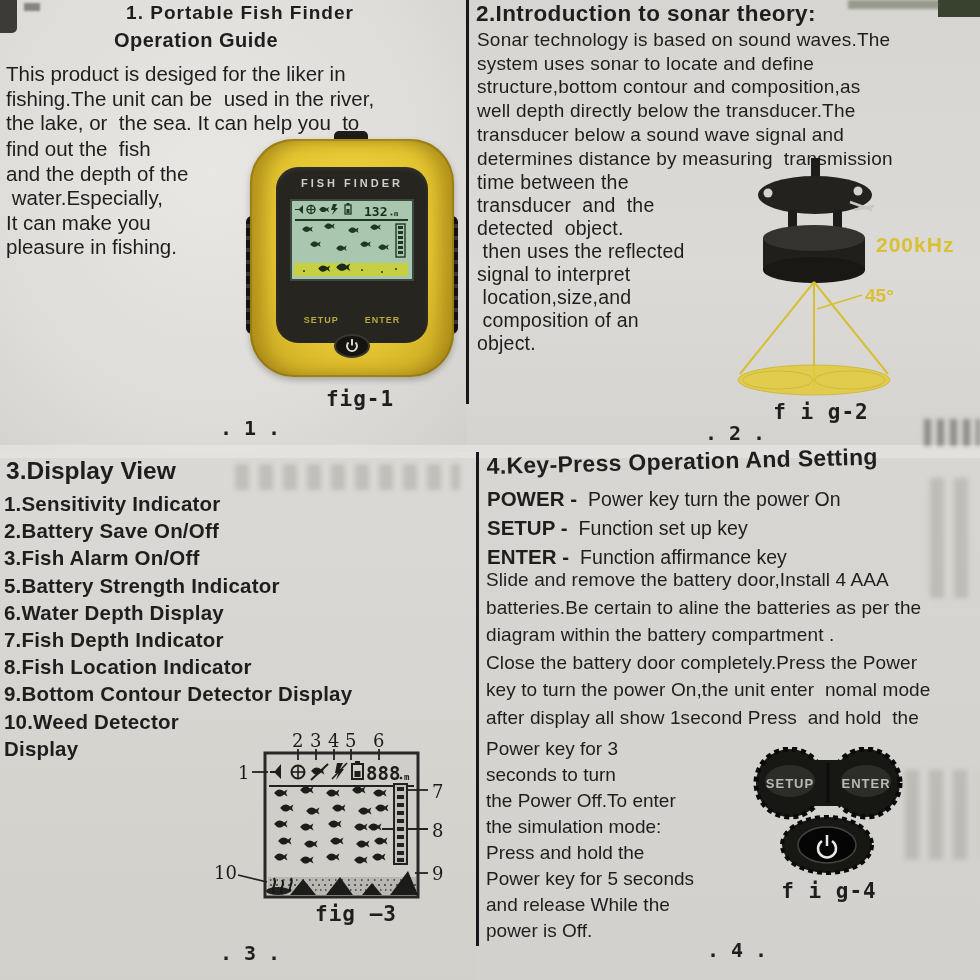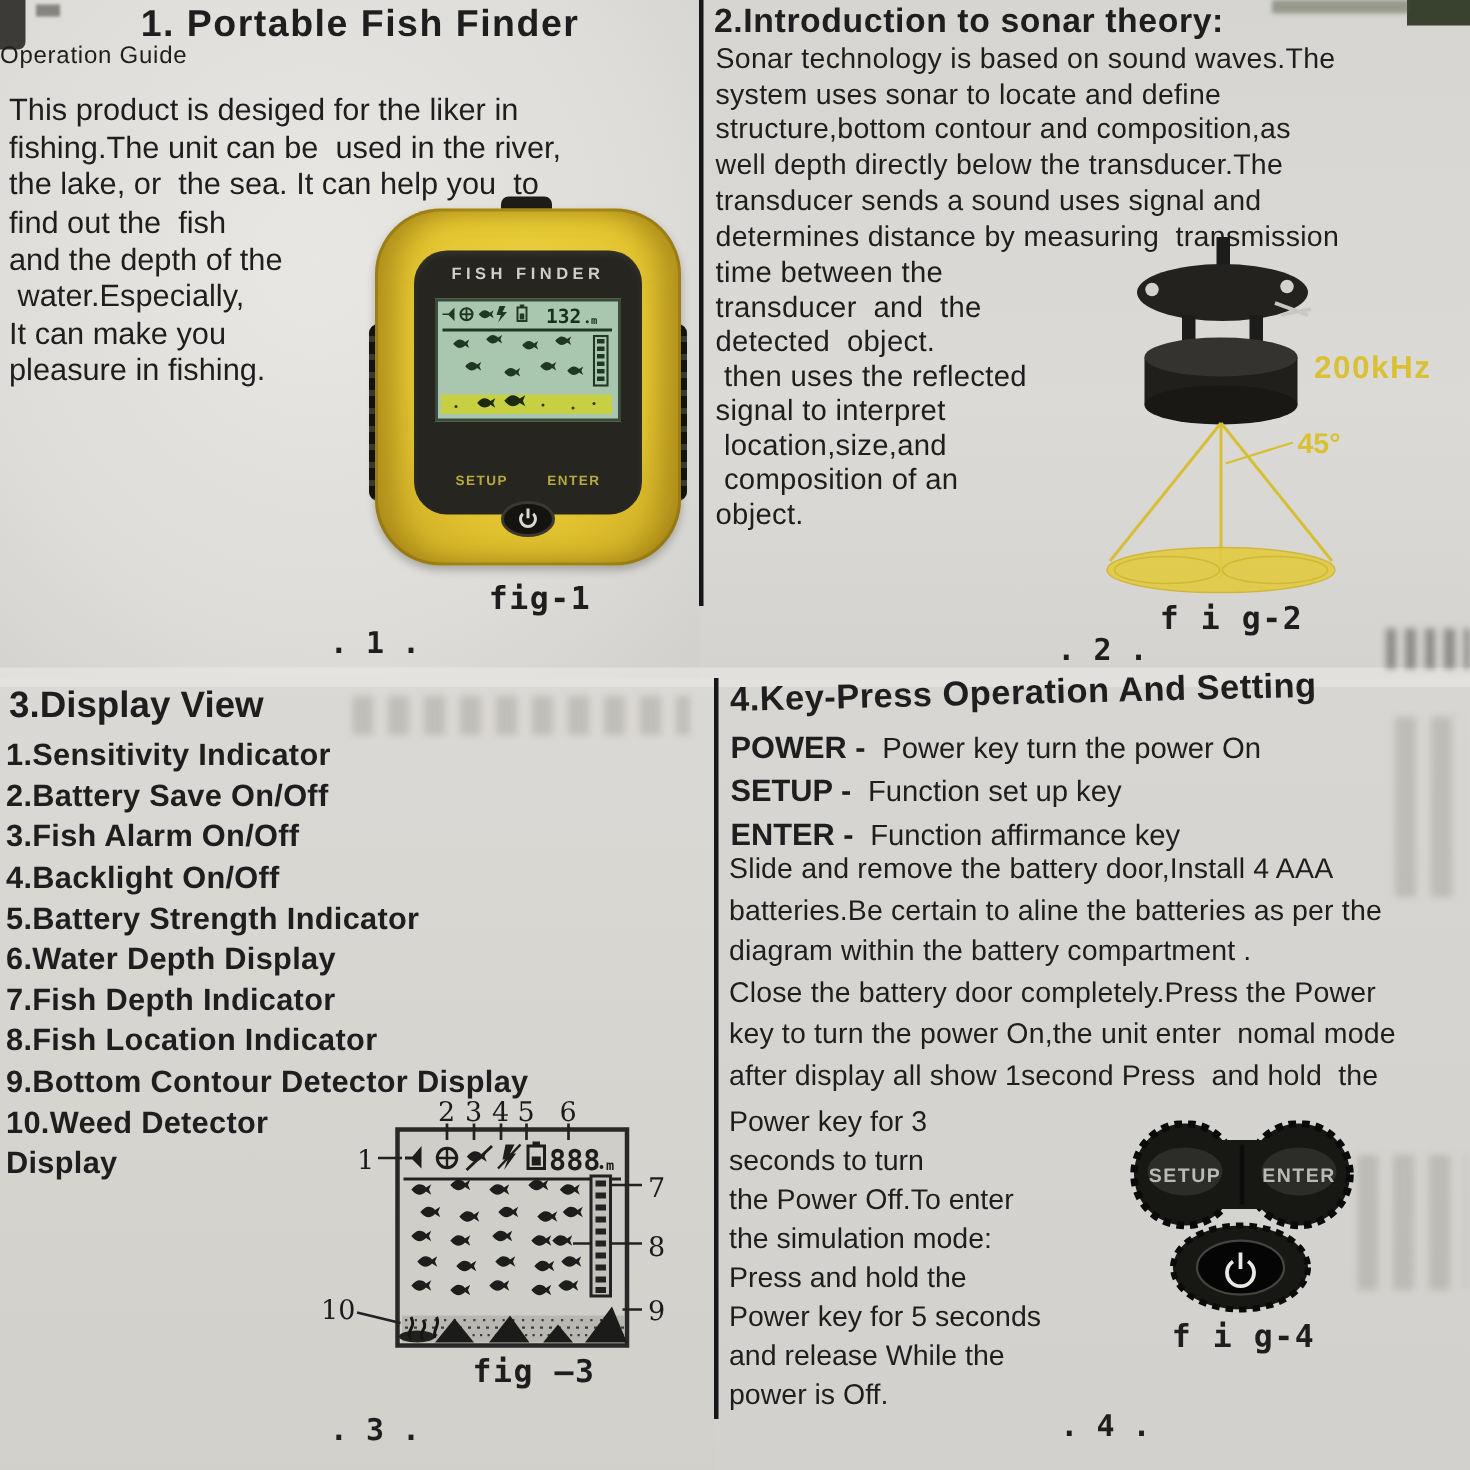--- a/index.html
+++ b/index.html
@@ -16,22 +16,22 @@
   .vline{width:3px;background:#17171b;}
   
   .art{pointer-events:none;}
   .tl-dark{left:0;top:0;width:17px;height:33px;background:#3c3b37;border-radius:0 0 5px 0;}
   .tl-mark{left:24px;top:3px;width:16px;height:8px;background:rgba(60,60,55,.55);filter:blur(1px);}
   .tr-dark{left:938px;top:0;width:42px;height:17px;background:#39412f;}
   .tr-smudge{left:848px;top:0;width:92px;height:9px;background:rgba(70,80,55,.45);filter:blur(1.5px);}
   .r-smudge{left:924px;top:419px;width:56px;height:27px;background:repeating-linear-gradient(90deg,rgba(70,70,66,.5) 0 7px,rgba(200,198,194,.1) 7px 13px);filter:blur(2px);}
   .ghost{background:repeating-linear-gradient(90deg,rgba(150,148,142,.38) 0 14px,rgba(216,214,210,.05) 14px 24px);filter:blur(2.5px);}
   
-  .s1-title{left:30px;top:2px;width:420px;text-align:center;font-size:25px;font-weight:bold;letter-spacing:1px;}
-  .s1-sub{left:0;top:29px;width:392px;text-align:left;font-size:16px;font-weight:normal;letter-spacing:.5px;}
+  .s1-title{left:30px;top:2px;width:420px;text-align:center;font-size:19px;font-weight:bold;letter-spacing:1px;}
+  .s1-sub{left:0;top:29px;width:392px;text-align:center;font-size:20px;font-weight:bold;letter-spacing:.5px;}
   .s1-para{left:6px;top:62px;width:460px;font-size:20.5px;line-height:24.6px;}
   .s1-wrap{left:6px;top:137px;width:248px;font-size:20.5px;line-height:24.6px;}
   .s2-title{left:476px;top:1px;width:502px;font-size:22.5px;font-weight:bold;letter-spacing:.4px;}
   .s2-para{left:477px;top:28px;width:502px;font-size:19px;line-height:23.7px;letter-spacing:.2px;}
   .s2-left{left:477px;top:171px;width:268px;font-size:19.5px;line-height:23px;letter-spacing:.2px;}
   .s3-title{left:6px;top:457px;font-size:24.5px;font-weight:bold;}
   .s3-list{left:4px;top:490px;width:430px;font-size:20.5px;font-weight:bold;line-height:27.2px;letter-spacing:.2px;}
   .s4-title{left:487px;top:453px;width:495px;font-size:23px;font-weight:bold;letter-spacing:.3px;transform:rotate(-1.4deg);transform-origin:0 100%;}
   .s4-keys{left:487px;top:486px;width:494px;line-height:26.8px;}
   .s4-keys .key{font-size:20.5px;font-weight:bold;white-space:pre;}
@@ -176,21 +176,21 @@
   </div>
   <div class="abs figcap" style="left:300px;top:387px;width:120px;">fig-1</div>
   <div class="abs pgnum" style="left:195px;top:416px;width:110px;">. 1 .</div>
 
   <div class="abs s2-title">2.Introduction to sonar theory:</div>
   <div class="abs s2-para">
     <span class="ln">Sonar technology is based on sound waves.The</span>
     <span class="ln">system uses sonar to locate and define</span>
     <span class="ln">structure,bottom contour and composition,as</span>
     <span class="ln">well depth directly below the transducer.The</span>
-    <span class="ln">transducer sends a sound uses signal and</span>
+    <span class="ln">transducer below a sound wave signal and</span>
     <span class="ln">determines distance by measuring  transmission</span>
   </div>
   <div class="abs s2-left">
     <span class="ln">time between the</span>
     <span class="ln">transducer  and  the</span>
     <span class="ln">detected  object.</span>
     <span class="ln"> then uses the reflected</span>
     <span class="ln">signal to interpret</span>
     <span class="ln"> location,size,and</span>
     <span class="ln"> composition of an</span>
@@ -227,21 +227,20 @@
     <text x="165" y="144" font-size="19" font-weight="bold" fill="#d9c034">45°</text>
   </svg>
   <div class="abs figcap" style="left:760px;top:400px;width:122px;">f i g-2</div>
   <div class="abs pgnum" style="left:680px;top:421px;width:110px;">. 2 .</div>
 
   <div class="abs s3-title">3.Display View</div>
   <div class="abs s3-list">
     <span class="ln">1.Sensitivity Indicator</span>
     <span class="ln">2.Battery Save On/Off</span>
     <span class="ln">3.Fish Alarm On/Off</span>
-    <span class="ln">4.Backlight On/Off</span>
     <span class="ln">5.Battery Strength Indicator</span>
     <span class="ln">6.Water Depth Display</span>
     <span class="ln">7.Fish Depth Indicator</span>
     <span class="ln">8.Fish Location Indicator</span>
     <span class="ln">9.Bottom Contour Detector Display</span>
     <span class="ln">10.Weed Detector</span>
     <span class="ln">Display</span>
   </div>
 
   <svg class="abs fig3" width="310" height="178" viewBox="0 0 310 178">

